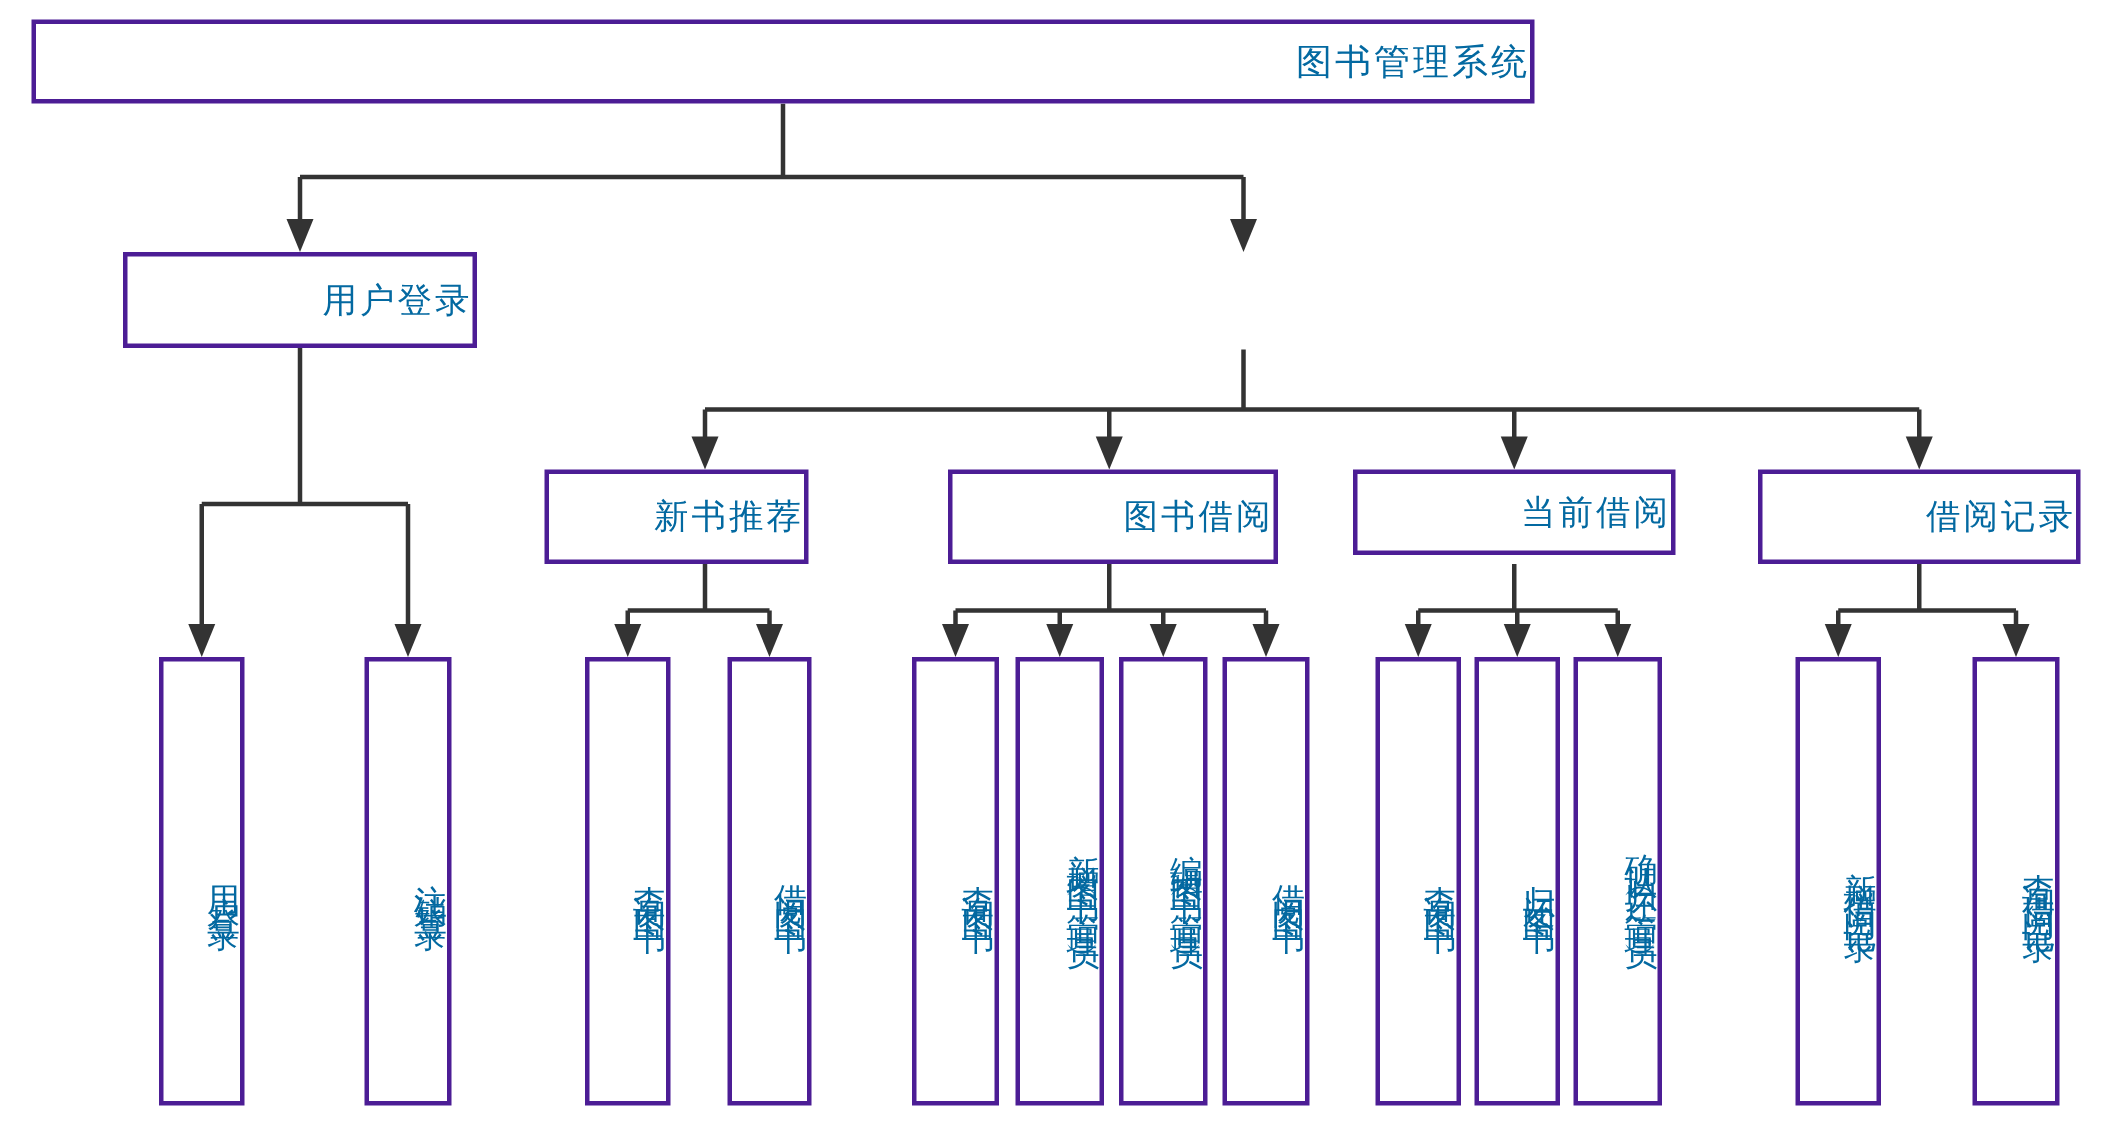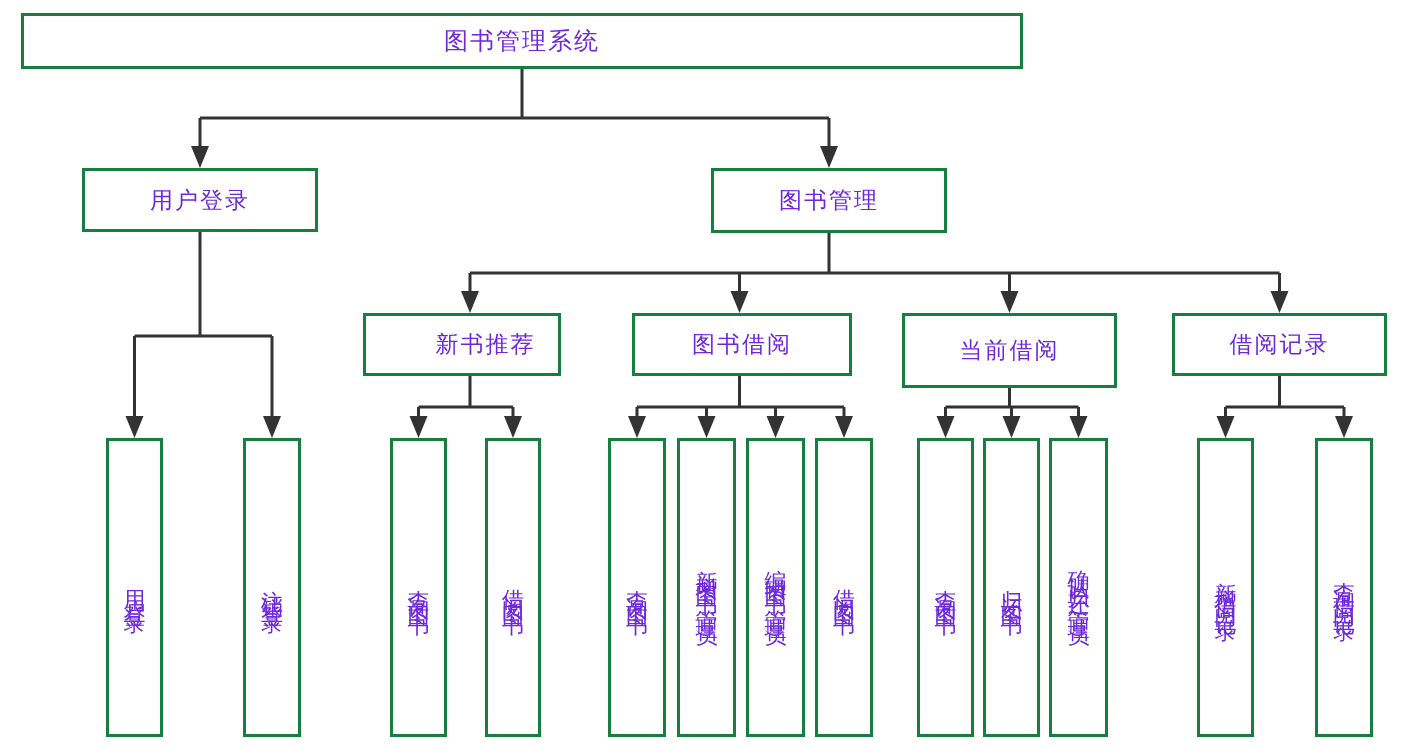--- a/index.html
+++ b/index.html
@@ -2,23 +2,23 @@
 <html><head>
 <meta charset="utf-8">
 <style>
   html,body{margin:0;padding:0;background:#ffffff;}
   .canvas{
     position:relative;width:1405px;height:747px;background:#ffffff;
     font-family:"Liberation Sans", sans-serif;overflow:hidden;
   }
   .connectors{position:absolute;left:0;top:0;z-index:1;}
   .node{
-    position:absolute;background:#ffffff;border:3px solid #15803d;
-    box-sizing:border-box;display:flex;align-items:center;justify-content:center;
-    color:#6d28d9;z-index:2;
+    position:absolute;background:#ffffff;border:3px solid #4c1d95;
+    box-sizing:border-box;display:flex;align-items:center;justify-content:flex-end;
+    color:#0369a1;z-index:2;
   }
   .hnode{font-size:23px;letter-spacing:2px;white-space:nowrap;}
   .rootnode{font-size:24px;}
   .vnode .vtext{
     writing-mode:vertical-rl;text-orientation:upright;
     font-size:22px;letter-spacing:8px;line-height:1;
   }
   .watermark{
     position:absolute;right:8px;top:717px;z-index:5;
     font-size:20px;color:#9b9b9b;letter-spacing:1px;white-space:nowrap;
@@ -69,31 +69,28 @@
     </g>
   </svg>
 
   <div class="node hnode rootnode" style="left:21px;top:13px;width:1002px;height:56px;">
     <span>图书管理系统</span>
   </div>
 
   <div class="node hnode" style="left:82px;top:168px;width:236px;height:64px;">
     <span>用户登录</span>
   </div>
-  <div class="node hnode" style="left:711px;top:168px;width:236px;height:65px;">
-    <span>图书管理</span>
-  </div>
 
-  <div class="node hnode" style="left:363px;top:313px;width:198px;height:63px;padding-left:47px;">
+  <div class="node hnode" style="left:363px;top:313px;width:176px;height:63px;padding-left:47px;">
     <span>新书推荐</span>
   </div>
   <div class="node hnode" style="left:632px;top:313px;width:220px;height:63px;">
     <span>图书借阅</span>
   </div>
-  <div class="node hnode" style="left:902px;top:313px;width:215px;height:75px;">
+  <div class="node hnode" style="left:902px;top:313px;width:215px;height:57px;">
     <span>当前借阅</span>
   </div>
   <div class="node hnode" style="left:1172px;top:313px;width:215px;height:63px;">
     <span>借阅记录</span>
   </div>
 
   <div class="node vnode" style="left:106px;top:438px;width:57px;height:299px;">
     <span class="vtext">用户登录</span>
   </div>
   <div class="node vnode" style="left:243px;top:438px;width:58px;height:299px;">

